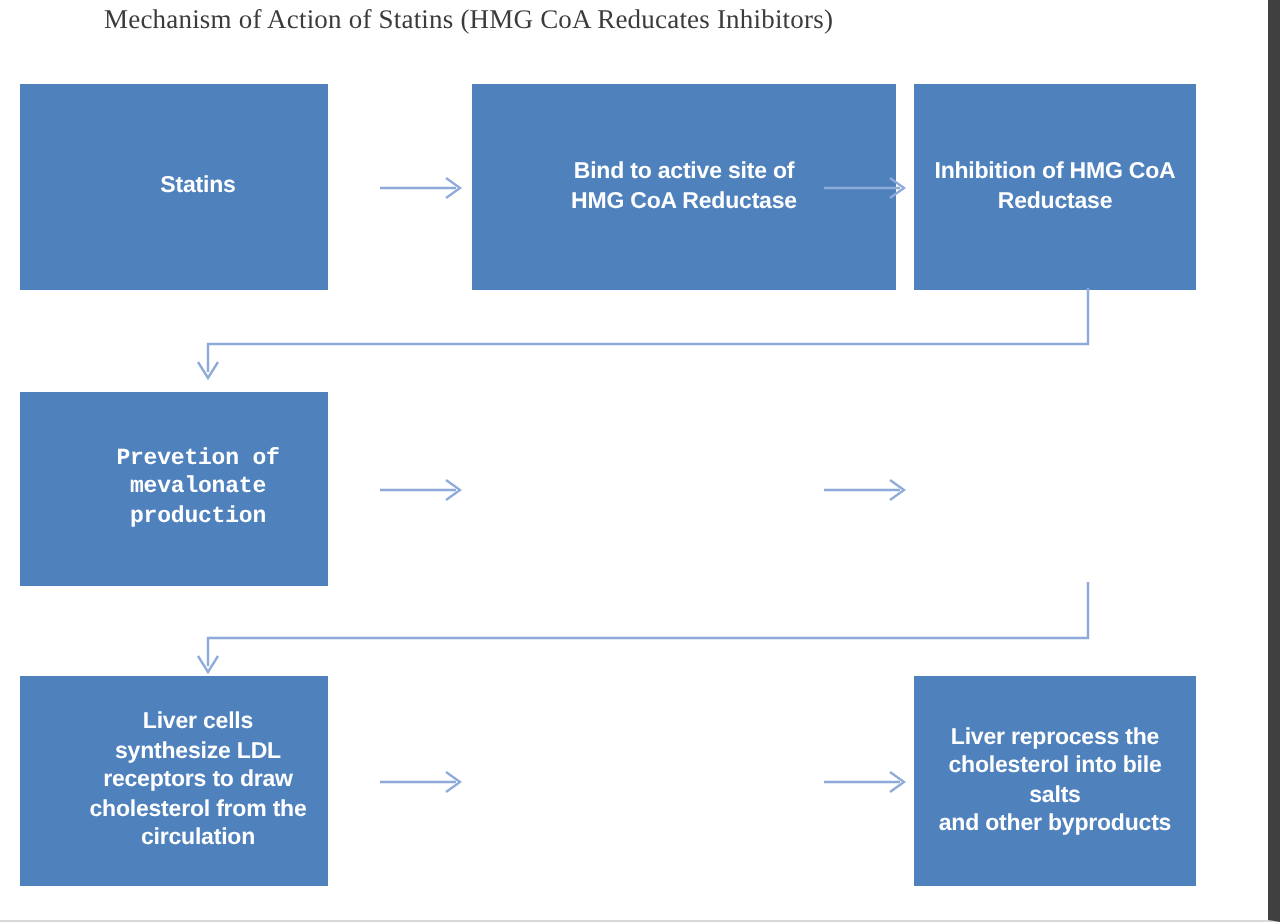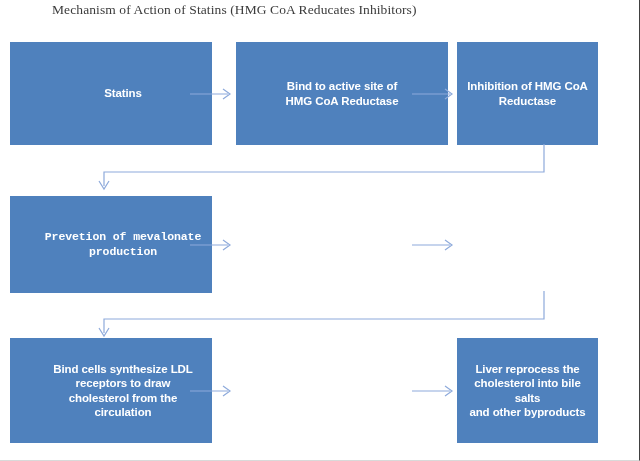--- a/index.html
+++ b/index.html
@@ -12,21 +12,21 @@
     background: #ffffff;
     font-family: "Liberation Sans", sans-serif;
     overflow: hidden;
   }
   #canvas {
     position: relative;
     width: 640px;
     height: 461px;
     background: #ffffff;
     box-sizing: border-box;
-    border-right: 1px solid #404040;
+    border-right: 6px solid #404040;
     border-bottom: 1px solid #d9d9d9;
   }
   #diagram-title {
     position: absolute;
     left: 52px;
     top: 2px;
     width: 520px;
     font-family: "Liberation Serif", serif;
     font-size: 13.5px;
     color: #3b3b3b;
@@ -52,21 +52,21 @@
   .node-text {
     display: block;
     width: 100%;
     white-space: pre-line;
   }
   
   .row1 { top: 42px;  height: 103px; }
   .row2 { top: 196px; height: 97px; font-family: Liberation Mono, monospace;  }
   .row3 { top: 338px; height: 105px; }
 
-  .col1 { left: 10px;  width: 202px; padding-left: 32px; }
+  .col1 { left: 10px;  width: 154px; padding-left: 32px; }
   .col2 { left: 236px; width: 212px; }
   .col3 { left: 457px; width: 141px; }
 
   
   .h-arrow {
     position: absolute;
     height: 14px;
   }
   .h-arrow svg { display: block; }
 
@@ -149,21 +149,21 @@
 
 
   <div class="wrap-connector wc-2">
     <svg width="466" height="52" viewBox="0 0 466 52">
       <polyline points="454,0 454,28 14,28 14,42" fill="none" stroke="#8eaadb" stroke-width="1.2"></polyline>
       <polyline points="9,37 14,45 19,37" fill="none" stroke="#8eaadb" stroke-width="1.2"></polyline>
     </svg>
   </div>
 
   <div class="node row3 col1">
-    <span class="node-text">Bind cells synthesize LDL
+    <span class="node-text">Liver cells synthesize LDL
 receptors to draw
 cholesterol from the
 circulation</span>
   </div>
 
   <div class="h-arrow ha-r3 ha-c1">
     <svg width="46" height="14" viewBox="0 0 46 14">
       <line x1="0" y1="7" x2="38" y2="7" stroke="#8eaadb" stroke-width="1.2"></line>
       <polyline points="33,2 40,7 33,12" fill="none" stroke="#8eaadb" stroke-width="1.2"></polyline>
     </svg>

